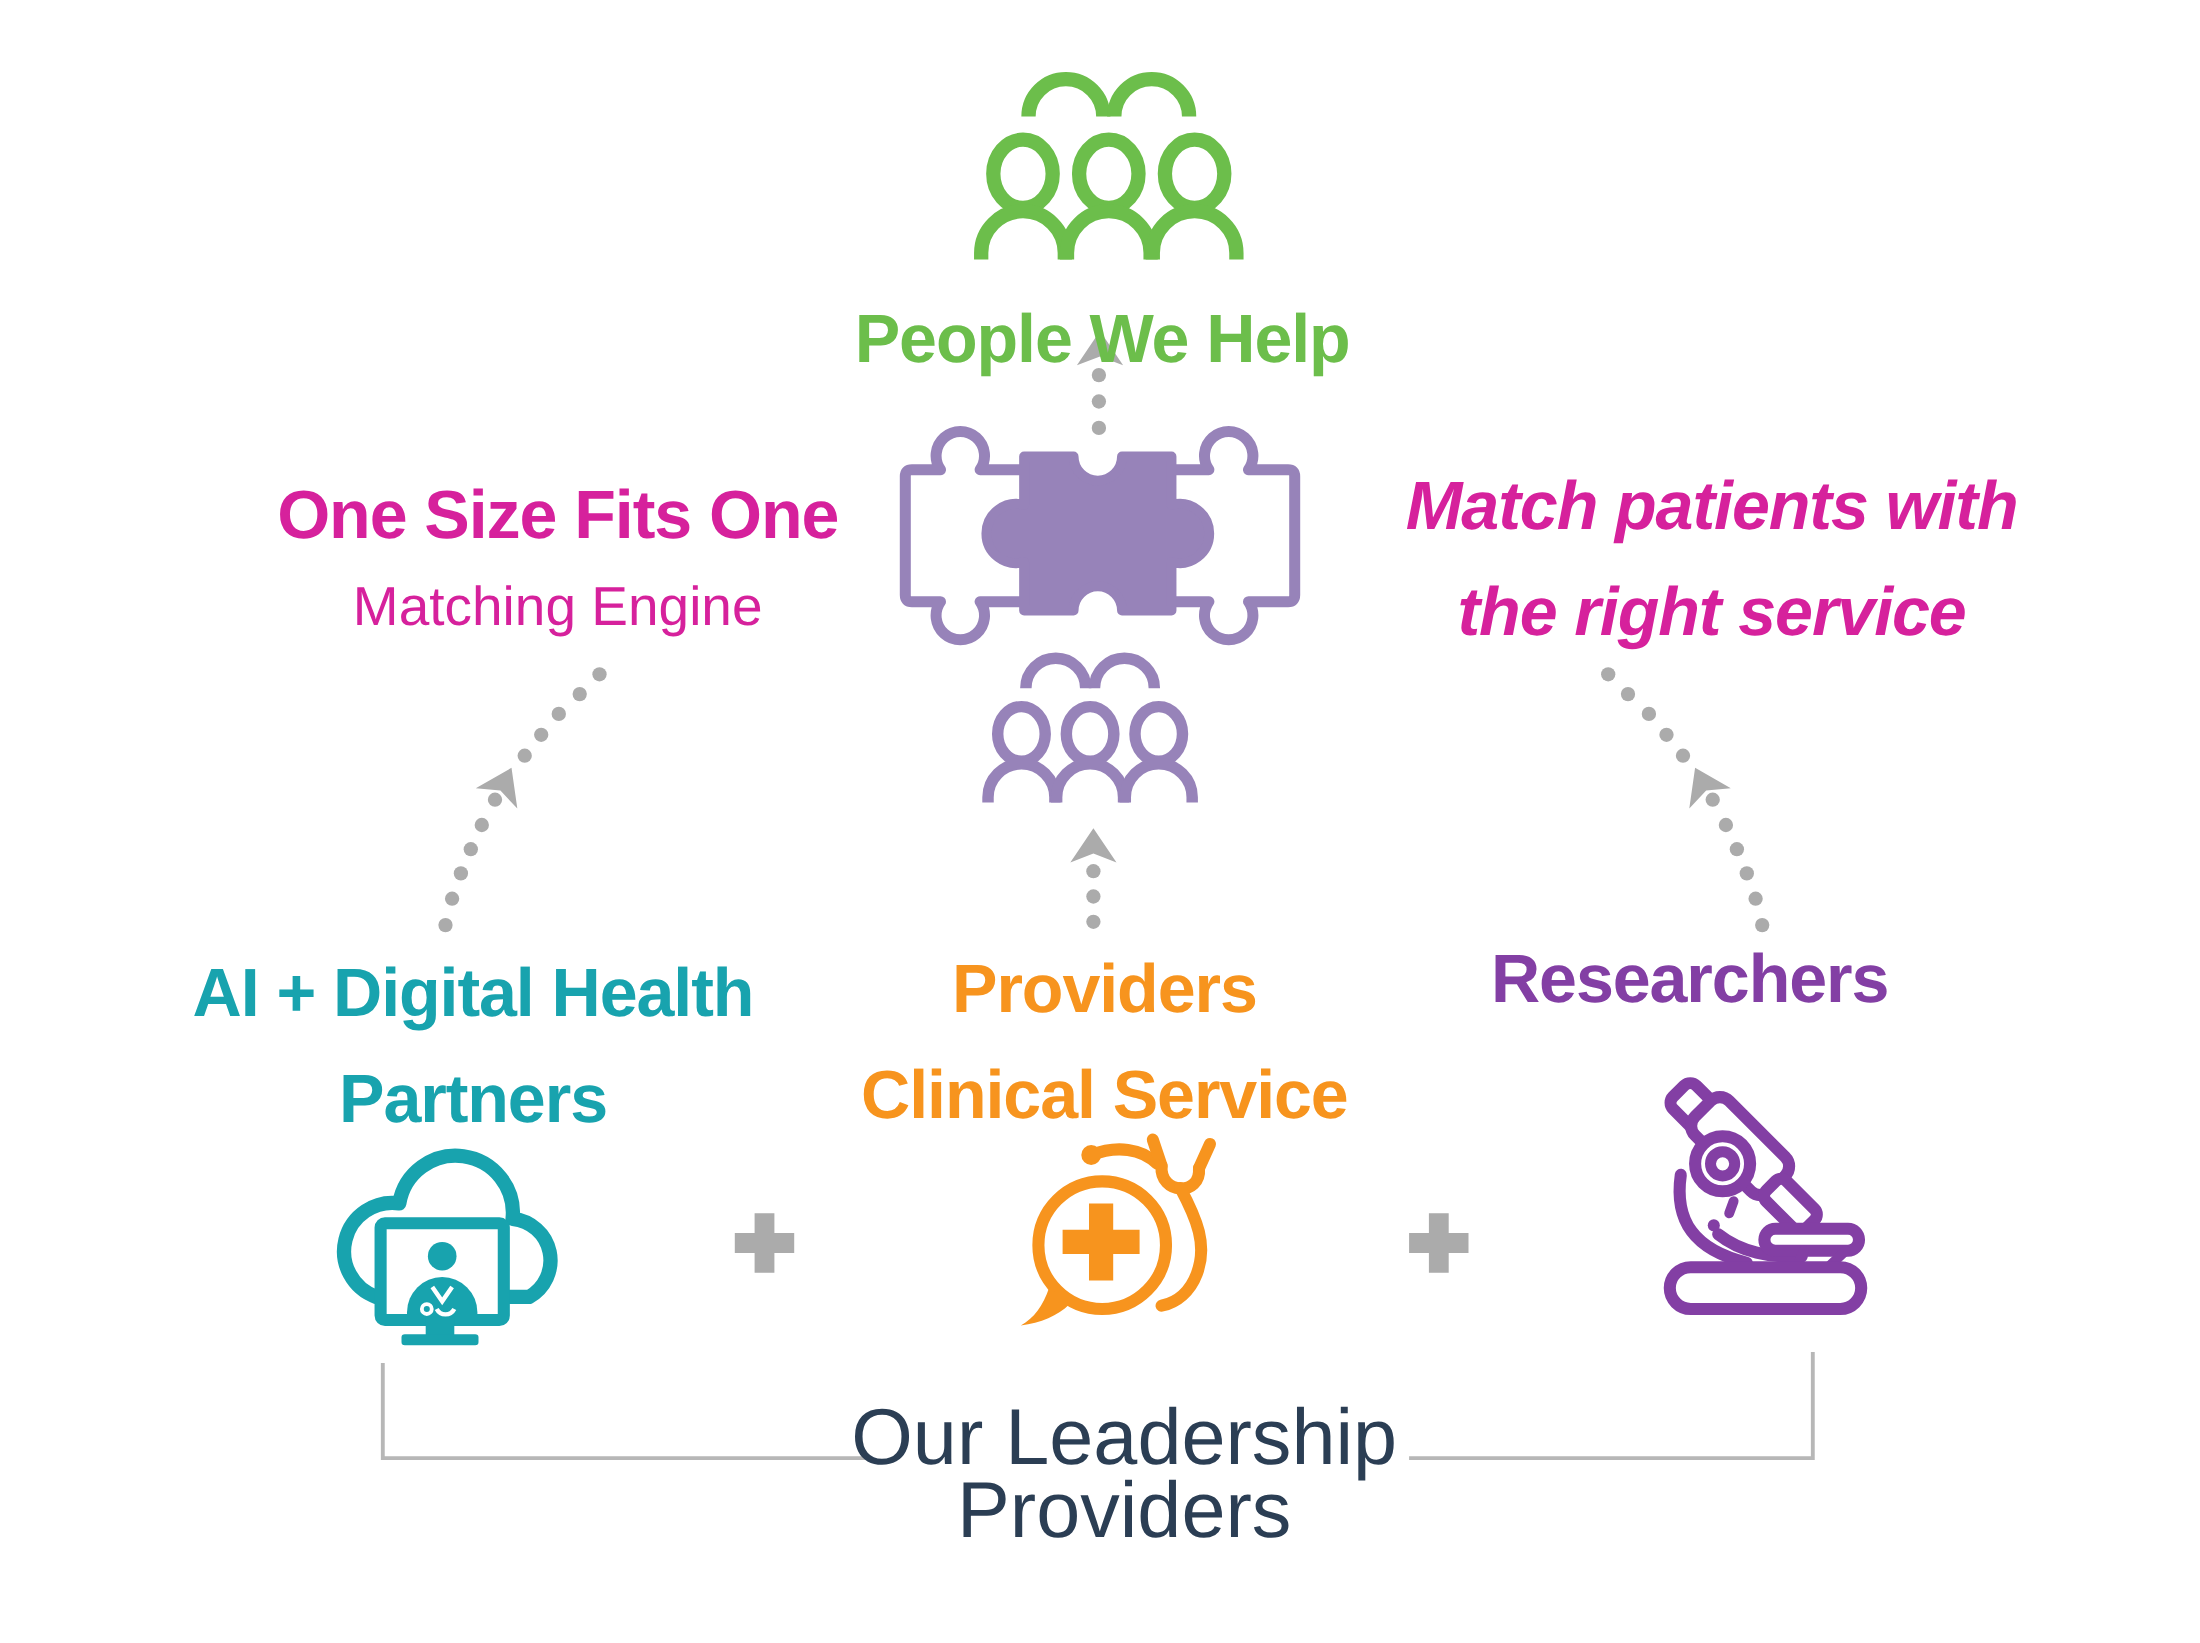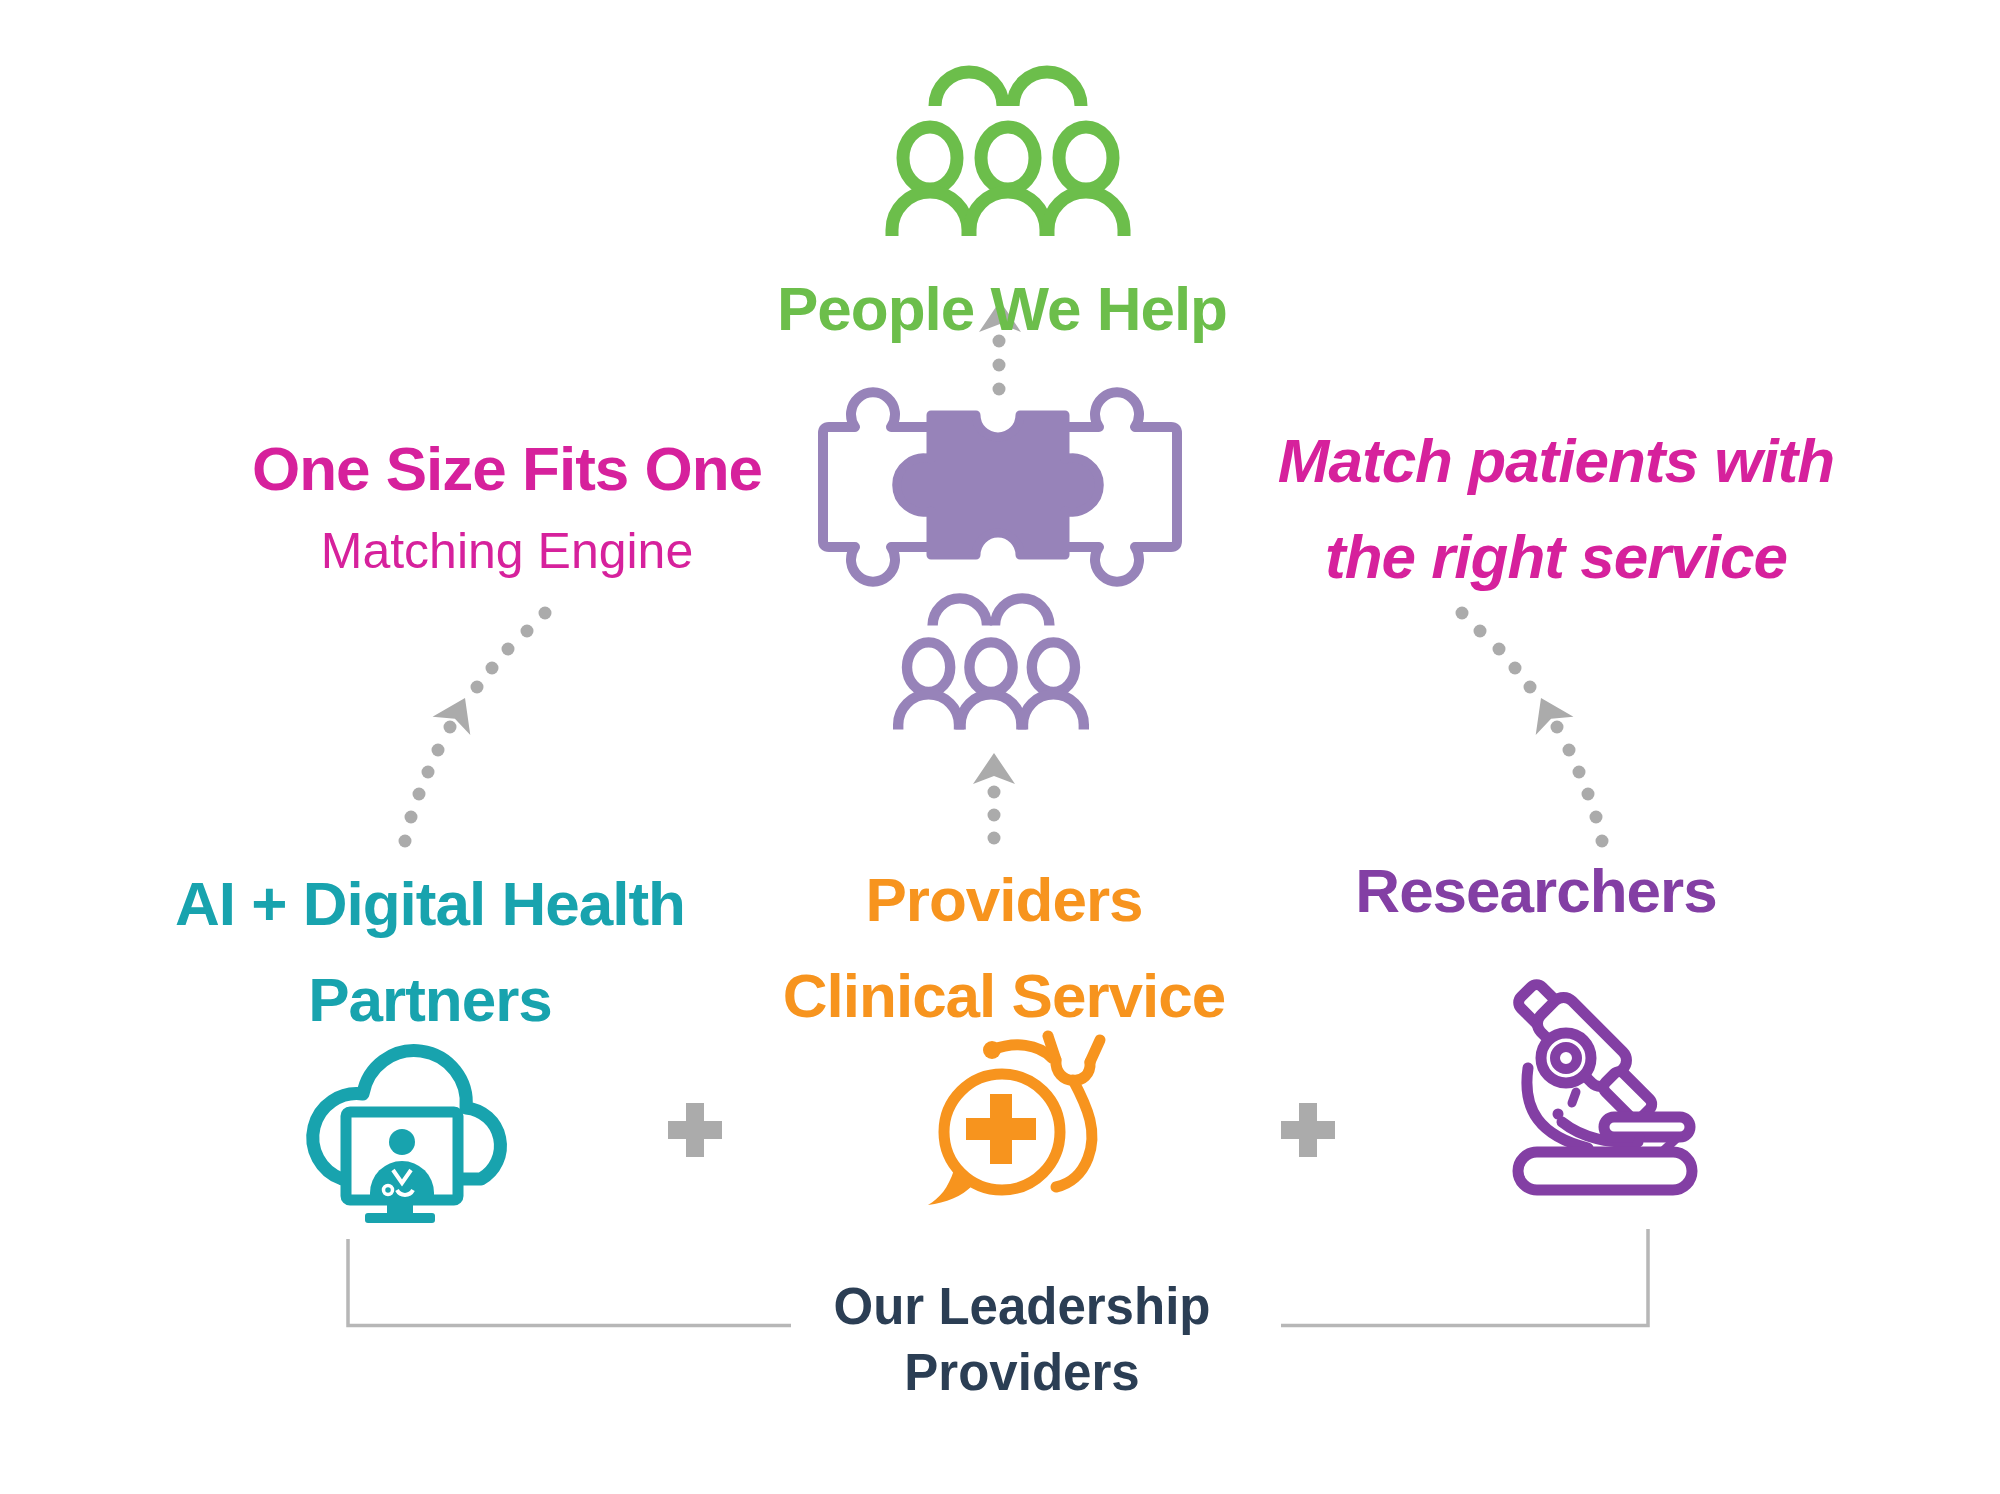--- a/index.html
+++ b/index.html
@@ -10,21 +10,21 @@
   .h1{font-weight:700;font-size:62px;line-height:96px;letter-spacing:-1px;}
   .h1 .ln{display:block;}
   .single{line-height:74px;}
   .green-t{color:var(--green);}
   .pink-t{color:var(--pink);}
   .teal-t{color:var(--teal);}
   .orange-t{color:var(--orange);}
   .purple-t{color:var(--purple);}
   .navy-t{color:var(--navy);}
   .sub{font-weight:400;font-size:50px;line-height:60px;letter-spacing:0;}
-  .consortium{font-weight:700;font-size:51px;line-height:66px;letter-spacing:0;}
+  .consortium{font-weight:400;font-size:72px;line-height:66px;letter-spacing:0;}
   .consortium .ln{display:block;}
   
   .st-green{stroke:var(--green);fill:none;}
   .st-lav{stroke:var(--lavender);fill:none;}
   .f-lav{fill:var(--lavender);stroke:var(--lavender);}
   .st-lav-w{stroke:var(--lavender);fill:#ffffff;}
   .st-teal{stroke:var(--teal);fill:none;}
   .st-teal-w{stroke:var(--teal);fill:#ffffff;}
   .f-teal{fill:var(--teal);}
   .st-orange{stroke:var(--orange);fill:none;}

